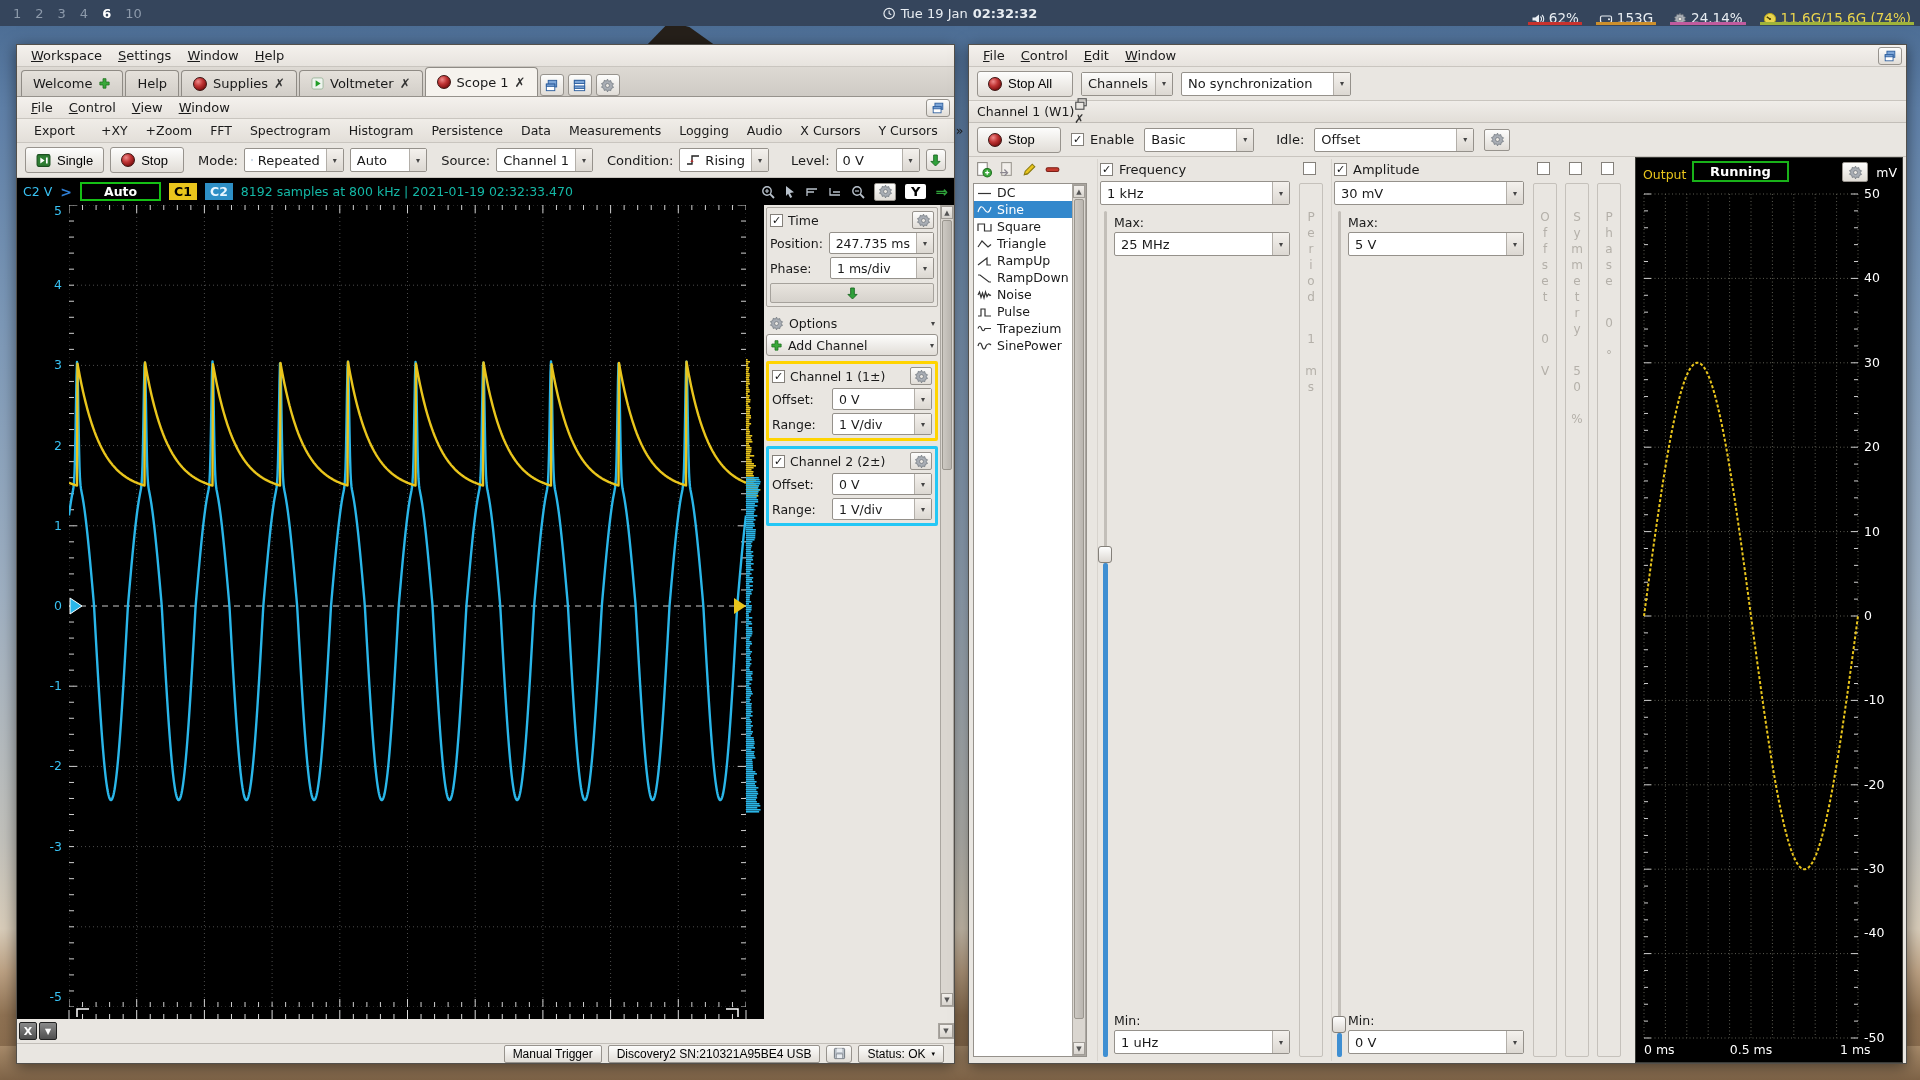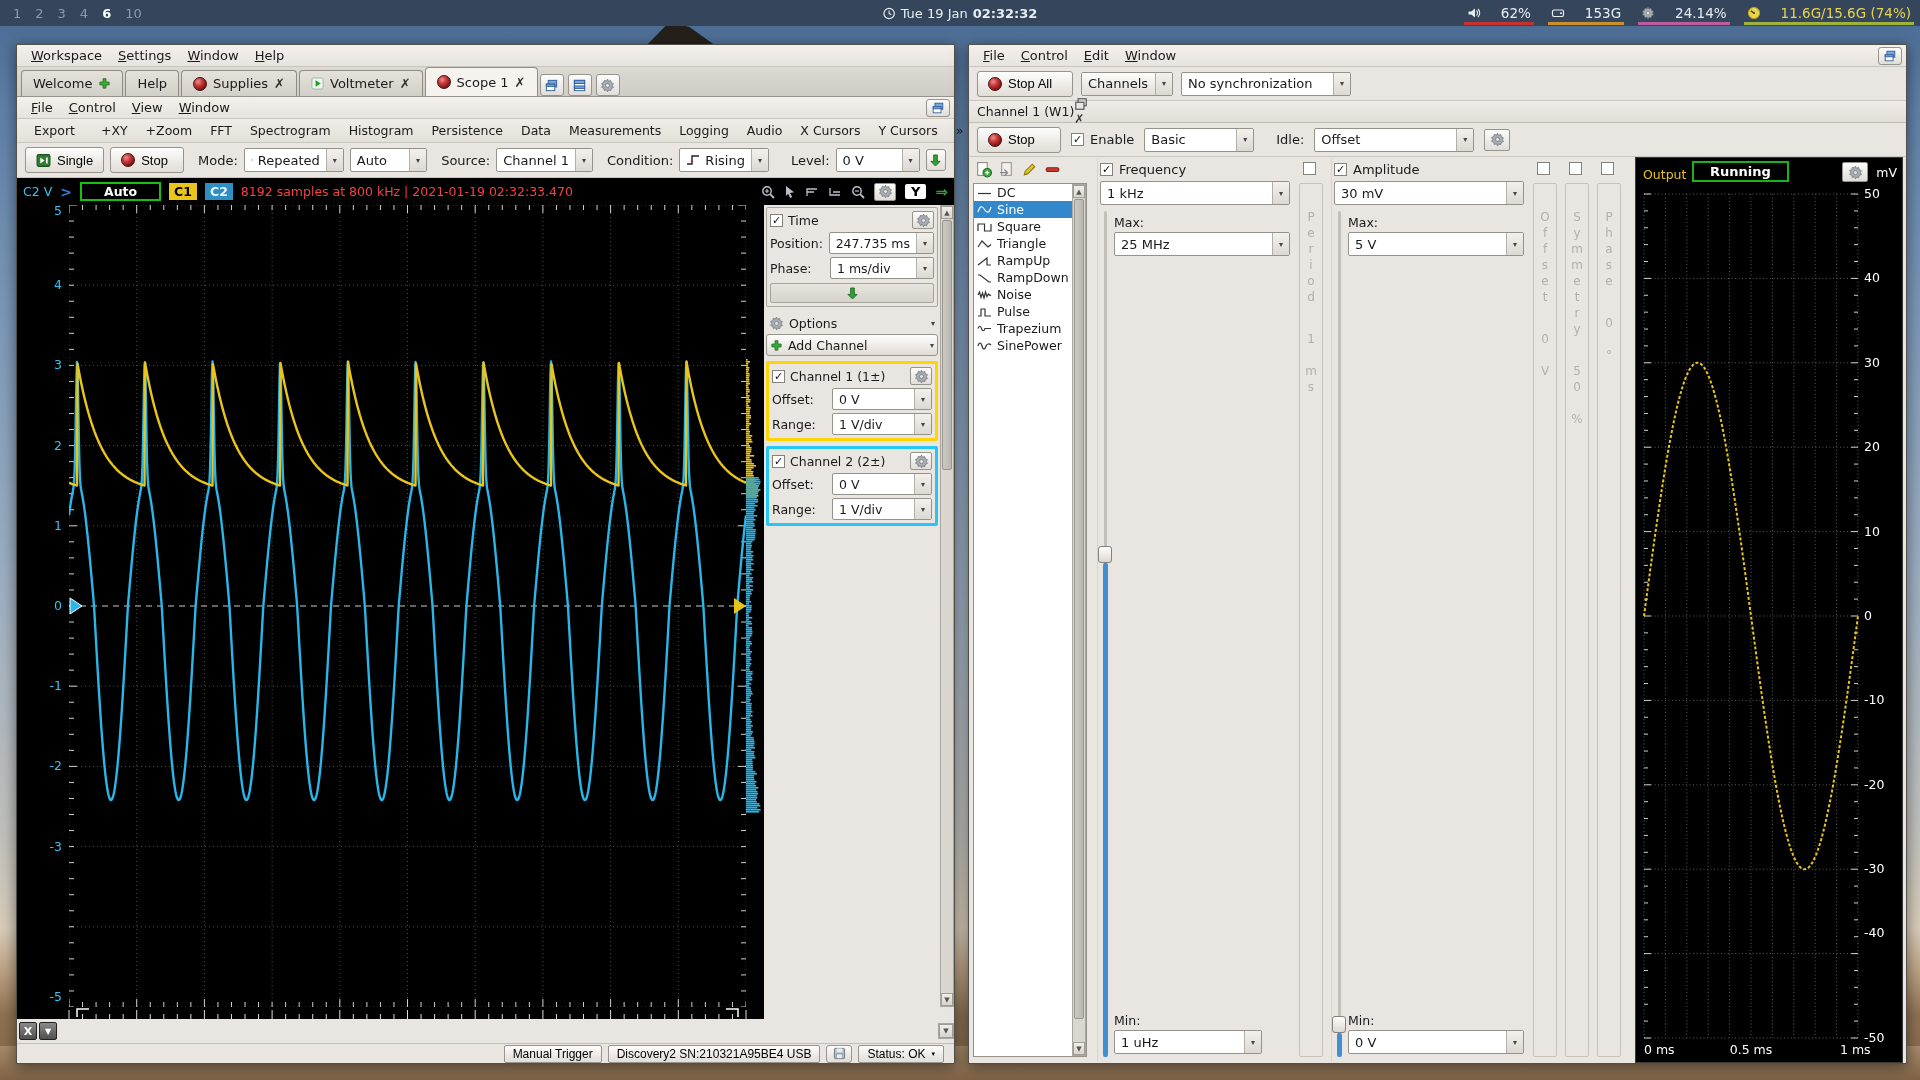--- a/index.html
+++ b/index.html
@@ -11,21 +11,21 @@
 .rock{position:absolute;left:646px;top:24px;width:70px;height:22px;background:#26201a;clip-path:polygon(0 100%,28% 8%,45% 0,62% 14%,100% 100%);}
 
 
 .topbar{position:absolute;left:0;top:0;width:1920px;height:26px;background:#35455c;display:flex;align-items:center;color:#e8edf2;font-size:13px;z-index:5;}
 .ws{display:flex;gap:4px;padding-left:8px;}
 .ws span{padding:2px 5px;color:#8d9aab;}
 .ws span.on{color:#fff;font-weight:bold;}
 .clock{position:absolute;left:50%;transform:translateX(-50%);display:flex;align-items:center;gap:5px;}
 .clock b{font-weight:bold;}
 .tray{position:absolute;right:6px;top:0;height:26px;display:flex;gap:14px;align-items:stretch;}
-.tri{display:flex;align-items:center;gap:20px;position:relative;padding:0 3px;font-size:13.5px;}
+.tri{display:flex;align-items:flex-end;gap:4px;position:relative;padding:0 3px;font-size:13.5px;}
 .tri .bar{position:absolute;left:0;right:0;bottom:1px;height:3px;}
 
 
 .win{position:absolute;background:#e9e6e1;border:1px solid #53504b;box-shadow:0 3px 14px rgba(0,0,0,.5);}
 .mbar{height:22px;display:flex;align-items:center;padding:0 6px;background:linear-gradient(#f4f1ed,#e7e3de);border-bottom:1px solid #c9c5bf;position:relative;}
 .mitem{display:inline-block;padding:2px 8px;font-size:13px;}
 .mitem::first-letter{text-decoration:underline;}
 .mbar .rt{position:absolute;right:4px;top:2px;display:flex;gap:3px;}
 .btn{display:inline-flex;align-items:center;gap:6px;background:linear-gradient(#fdfdfc,#e1ddd7);border:1px solid #97938d;border-radius:3px;padding:0 10px;height:26px;font-size:13px;white-space:nowrap;}
 .ibtn{display:inline-flex;align-items:center;justify-content:center;width:24px;height:22px;background:linear-gradient(#fdfdfc,#e1ddd7);border:1px solid #97938d;border-radius:3px;}
@@ -409,21 +409,21 @@
             <use href="#ic-dgreen"></use>
           </svg>
         </span>
     </div>
     <div class="s-strip">
       <span style="color:#38c1f2;font-size:12.5px">C2 V</span>
       <span style="color:#2f7fd6;font-weight:bold;font-size:14px">&gt;</span>
       <span class="chip" style="border:2px solid #15c015;color:#fff;padding:0 22px">Auto</span>
       <span class="chip" style="background:#e9c51c;color:#000">C1</span>
       <span class="chip" style="background:#2e8fc5;color:#eaf7ff">C2</span>
-      <span style="font-size:12.5px;color:#ef4444">8192 samples at 800 kHz | 2021-01-19 02:32:33.470</span>
+      <span style="font-size:12.5px;color:#14b8a6">8192 samples at 800 kHz | 2021-01-19 02:32:33.470</span>
       <span style="margin-left:auto;display:flex;gap:9px;align-items:center;color:#b9c2cc">
         <svg width="14" height="14">
             <use href="#ic-zoomin"></use>
           </svg>
         <svg width="12" height="14">
             <use href="#ic-pointer"></use>
           </svg>
         <svg width="14" height="12">
             <use href="#ic-curs1"></use>
           </svg>
@@ -1300,21 +1300,21 @@
           <div class="sublab">Max:</div>
           <span class="combo" style="width:176px">
               <span class="cv">
                 <span>25 MHz</span>
               </span>
               <span class="ca">▾</span>
             </span>
         </div>
         <div style="position:absolute;left:16px;top:850px">
           <div class="sublab">Min:</div>
-          <span class="combo" style="width:148px">
+          <span class="combo" style="width:176px">
               <span class="cv">
                 <span>1 uHz</span>
               </span>
               <span class="ca">▾</span>
             </span>
         </div>
       </div>
 
       <div class="vstrip" style="left:330px">
         <span class="chk" style="position:absolute;left:4px;top:3px"></span>

